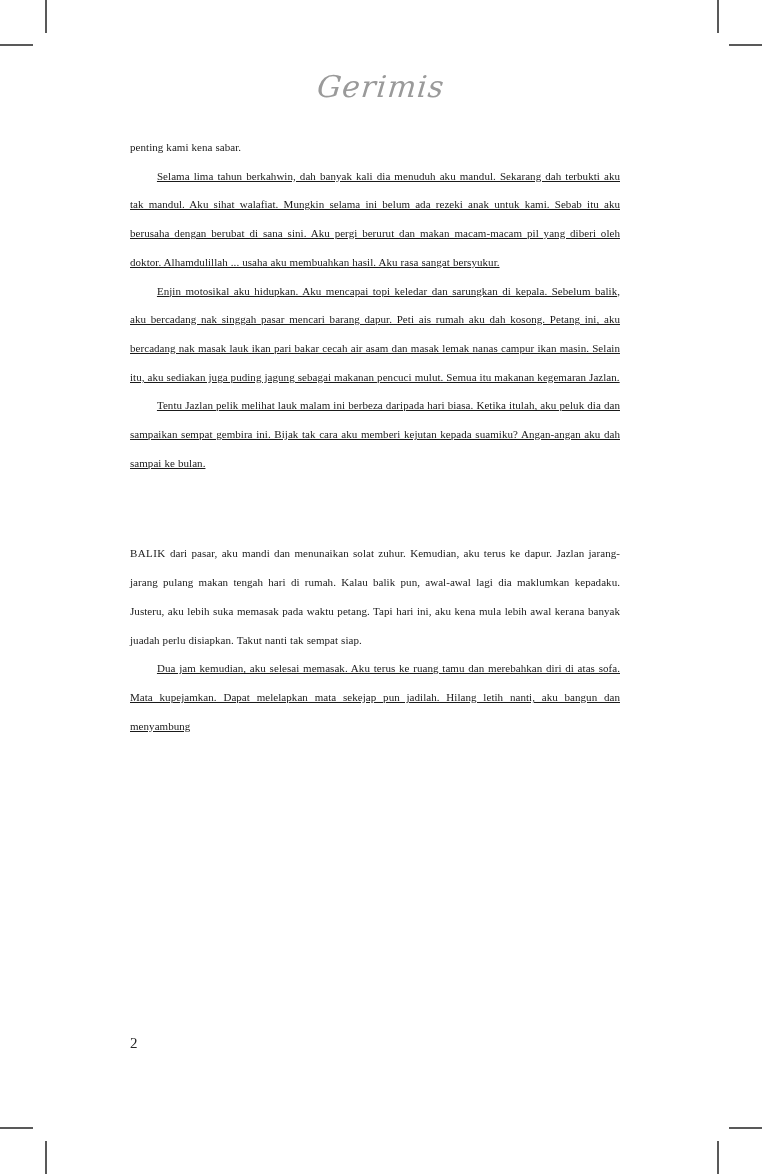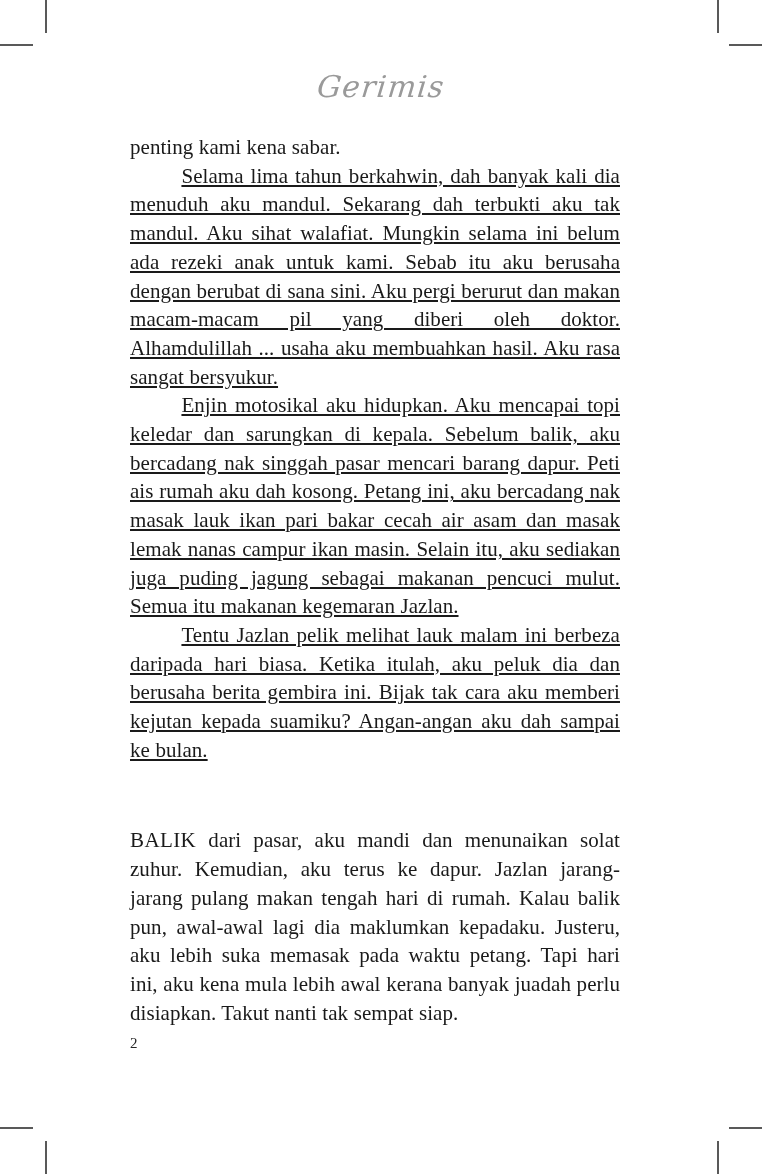--- a/index.html
+++ b/index.html
@@ -59,21 +59,21 @@
   
   .text-block {
     position: absolute;
     left: 130px;
     top: 133px;
     width: 490px;
   }
 
   .para {
     margin: 0;
-    font-size: 21px;
+    font-size: 11px;
     line-height: 28.7px;
     text-align: justify;
     text-justify: inter-word;
     letter-spacing: 0.05px;
     word-spacing: 0.2px;
     -webkit-hyphens: none;
     hyphens: none;
   }
   .para.indent { text-indent: 2.45em; text-decoration: underline; }
   .para.flush  { text-indent: 0; }
@@ -112,24 +112,25 @@
   <div class="running-head">Gerimis</div>
 
   <div class="text-block">
 
     <p class="para flush">penting kami kena sabar.</p>
 
     <p class="para indent">Selama lima tahun berkahwin, dah banyak kali dia menuduh aku mandul. Sekarang dah terbukti aku tak mandul. Aku sihat walafiat. Mungkin selama ini belum ada rezeki anak untuk kami. Sebab itu aku berusaha dengan berubat di sana sini. Aku pergi berurut dan makan macam-macam pil yang diberi oleh doktor. Alhamdulillah ... usaha aku membuahkan hasil. Aku rasa sangat bersyukur.</p>
 
     <p class="para indent">Enjin motosikal aku hidupkan. Aku mencapai topi keledar dan sarungkan di kepala. Sebelum balik, aku bercadang nak singgah pasar mencari barang dapur. Peti ais rumah aku dah kosong. Petang ini, aku bercadang nak masak lauk ikan pari bakar cecah air asam dan masak lemak nanas campur ikan masin. Selain itu, aku sediakan juga puding jagung sebagai makanan pencuci mulut. Semua itu makanan kegemaran Jazlan.</p>
 
-    <p class="para indent">Tentu Jazlan pelik melihat lauk malam ini berbeza daripada hari biasa. Ketika itulah, aku peluk dia dan berusaha berita gembira ini. Bijak tak cara aku memberi kejutan kepada suamiku? Angan-angan aku dah sampai ke bulan.</p>
+    <p class="para indent">Tentu Jazlan pelik melihat lauk malam ini berbeza daripada hari biasa. Ketika itulah, aku peluk dia dan sampaikan sempat gembira ini. Bijak tak cara aku memberi kejutan kepada suamiku? Angan-angan aku dah sampai ke bulan.</p>
 
     <div class="section-gap"></div>
 
     <p class="para flush"><span class="lead-caps">BALIK</span><span> dari pasar, aku mandi dan menunaikan solat zuhur. Kemudian, aku terus ke dapur. Jazlan jarang-jarang pulang makan tengah hari di rumah. Kalau balik pun, awal-awal lagi dia maklumkan kepadaku. Justeru, aku lebih suka memasak pada waktu petang. Tapi hari ini, aku kena mula lebih awal kerana banyak juadah perlu disiapkan. Takut nanti tak sempat siap.</span></p>
 
+    <p class="para indent">Dua jam kemudian, aku selesai memasak. Aku terus ke ruang tamu dan merebahkan diri di atas sofa. Mata kupejamkan. Dapat melelapkan mata sekejap pun jadilah. Hilang letih nanti, aku bangun dan menyambung</p>
 
   </div>
 
   <div class="folio">2</div>
 
 </div>
 
 </body></html>

